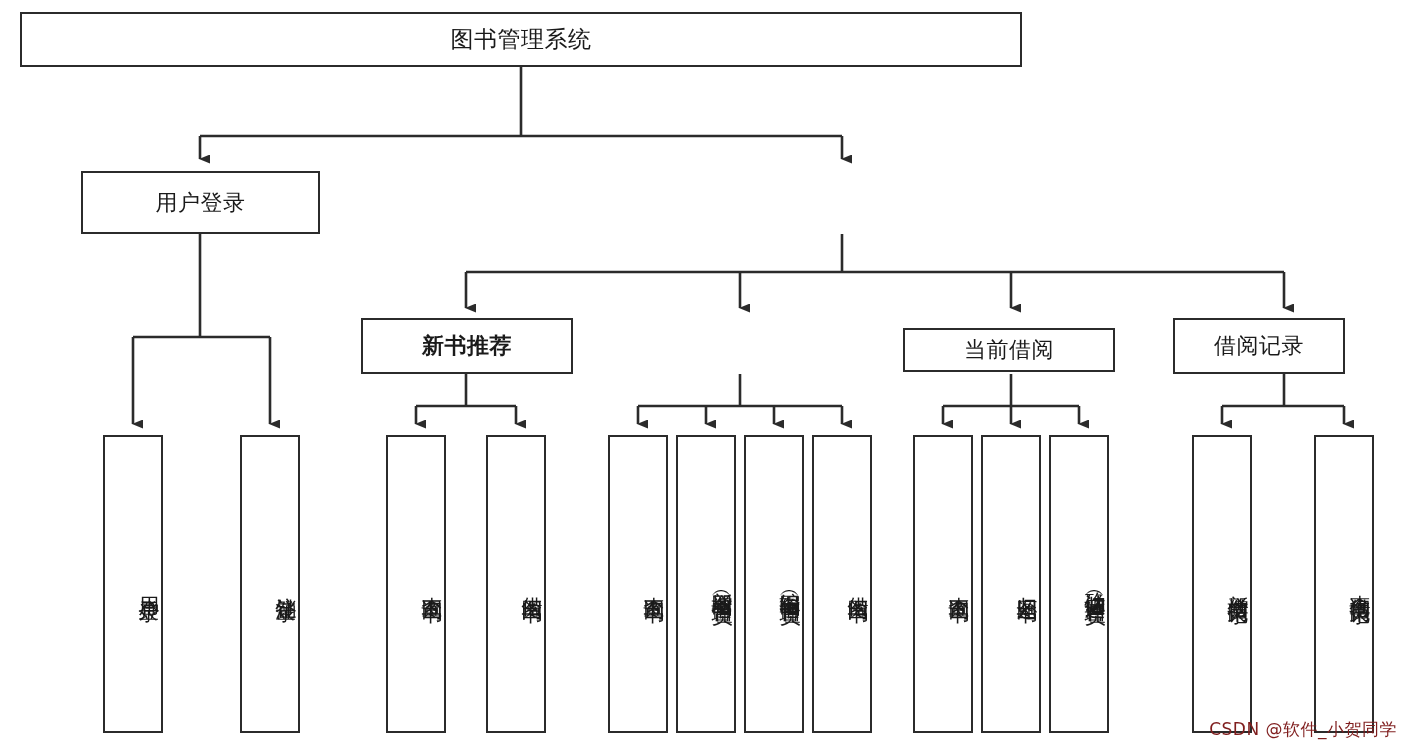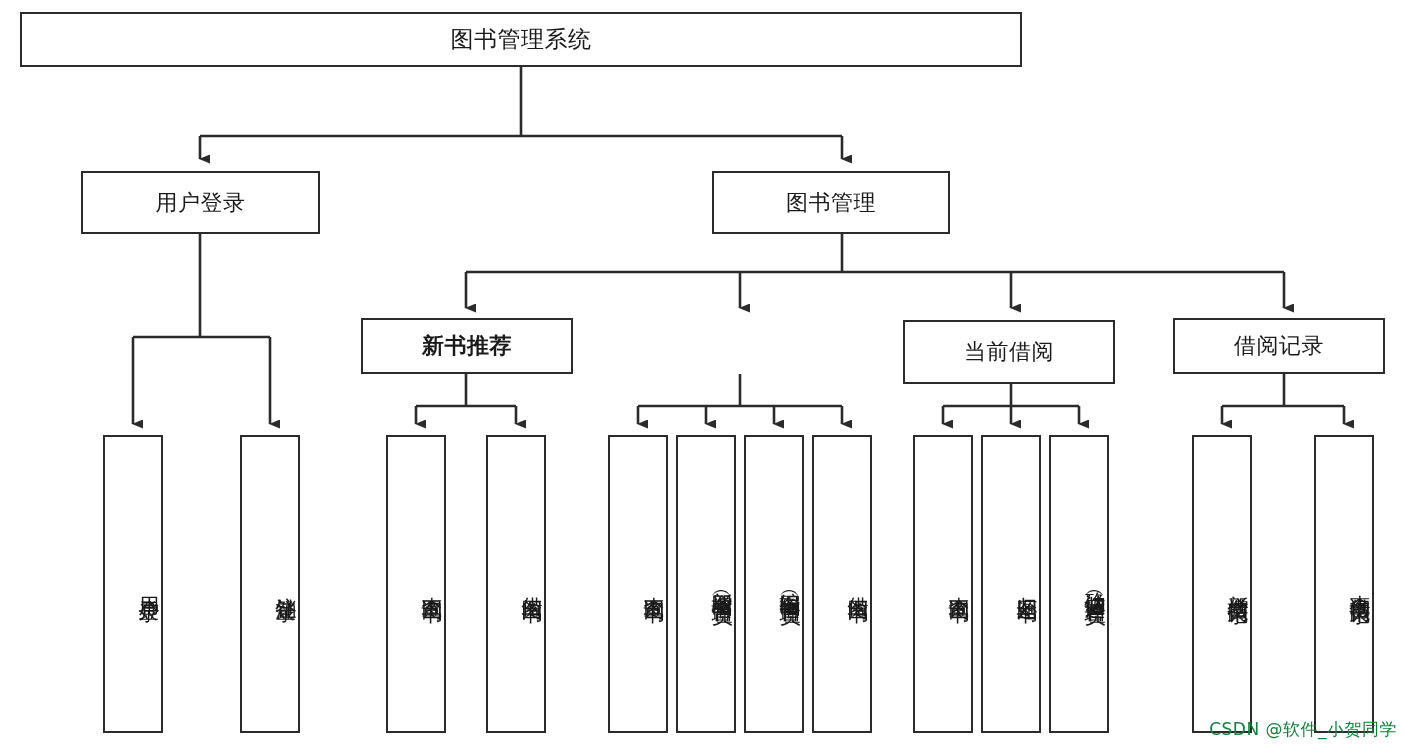--- a/index.html
+++ b/index.html
@@ -59,21 +59,21 @@
     white-space: nowrap;
   }
   .node.root {
     font-size: 23px;
   }
   #watermark {
     position: absolute;
     right: 8px;
     bottom: 6px;
     font-size: 17px;
-    color: #15803d;
+    color: #7f1d1d;
     letter-spacing: 0.5px;
     white-space: nowrap;
     user-select: none;
     margin-left: 48px;
   }
 </style>
 </head>
 <body>
 
 <div id="diagram-root">
@@ -128,31 +128,28 @@
     </g>
   </svg>
 
   <div class="node horiz root" style="left:20px; top:12px; width:1002px; height:55px;">
     <span>图书管理系统</span>
   </div>
 
   <div class="node horiz" style="left:81px; top:171px; width:239px; height:63px;">
     <span>用户登录</span>
   </div>
-  <div class="node horiz" style="left:712px; top:171px; width:238px; height:63px;">
-    <span>图书管理</span>
-  </div>
 
   <div class="node horiz" style="left:361px; top:318px; width:212px; height:56px;font-weight:bold;">
     <span>新书推荐</span>
   </div>
-  <div class="node horiz" style="left:903px; top:320px; width:212px; height:64px;">
+  <div class="node horiz" style="left:903px; top:328px; width:212px; height:44px;">
     <span>当前借阅</span>
   </div>
-  <div class="node horiz" style="left:1173px; top:318px; width:212px; height:56px;">
+  <div class="node horiz" style="left:1173px; top:318px; width:172px; height:56px;">
     <span>借阅记录</span>
   </div>
 
   <div class="node vert" style="left:103px; top:435px; width:60px; height:298px;">
     <span class="vlabel">用户登录</span>
   </div>
   <div class="node vert" style="left:240px; top:435px; width:60px; height:298px;">
     <span class="vlabel">注销登录</span>
   </div>
 

